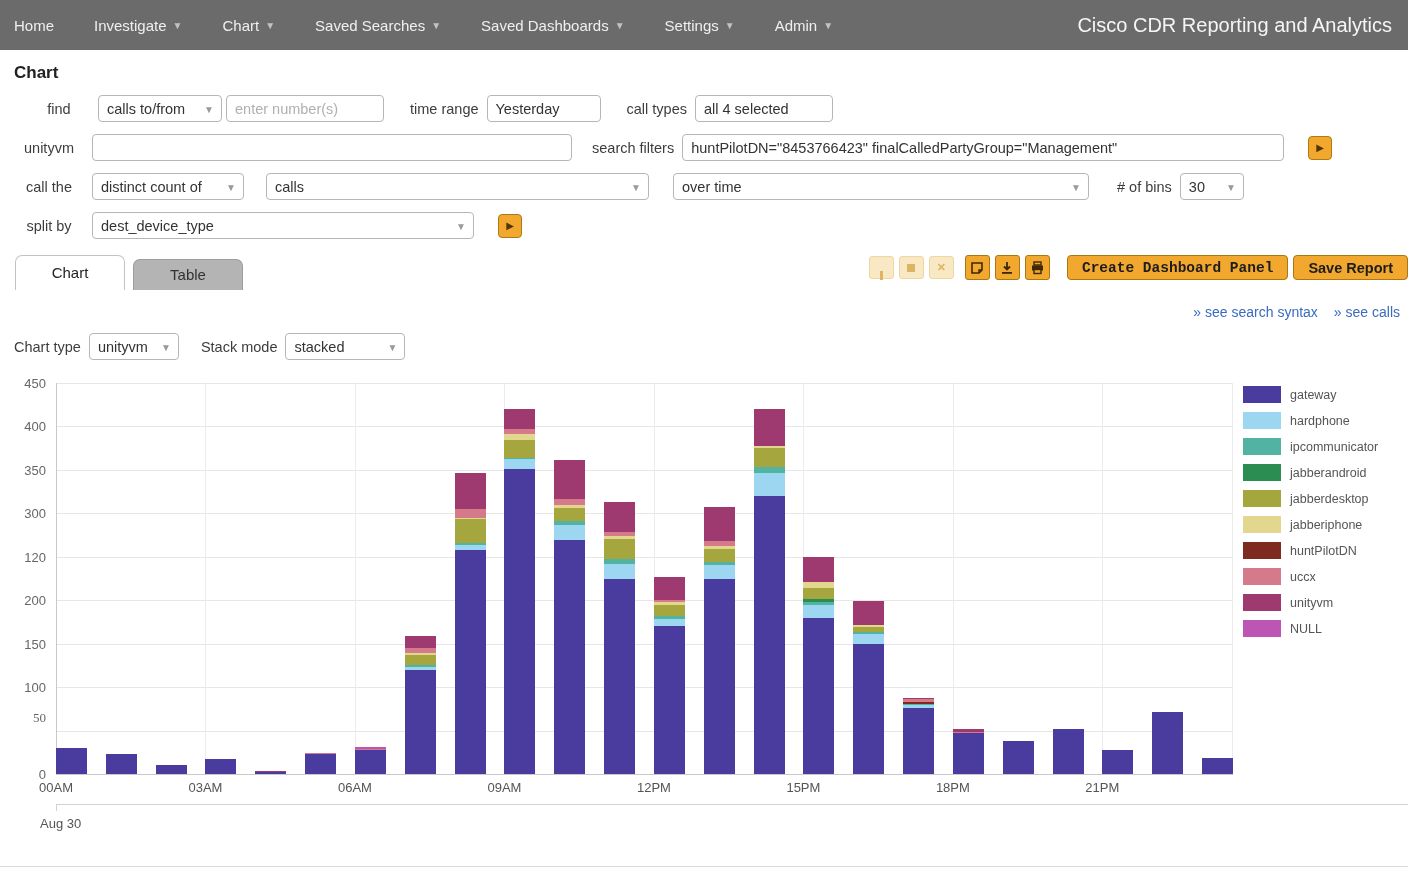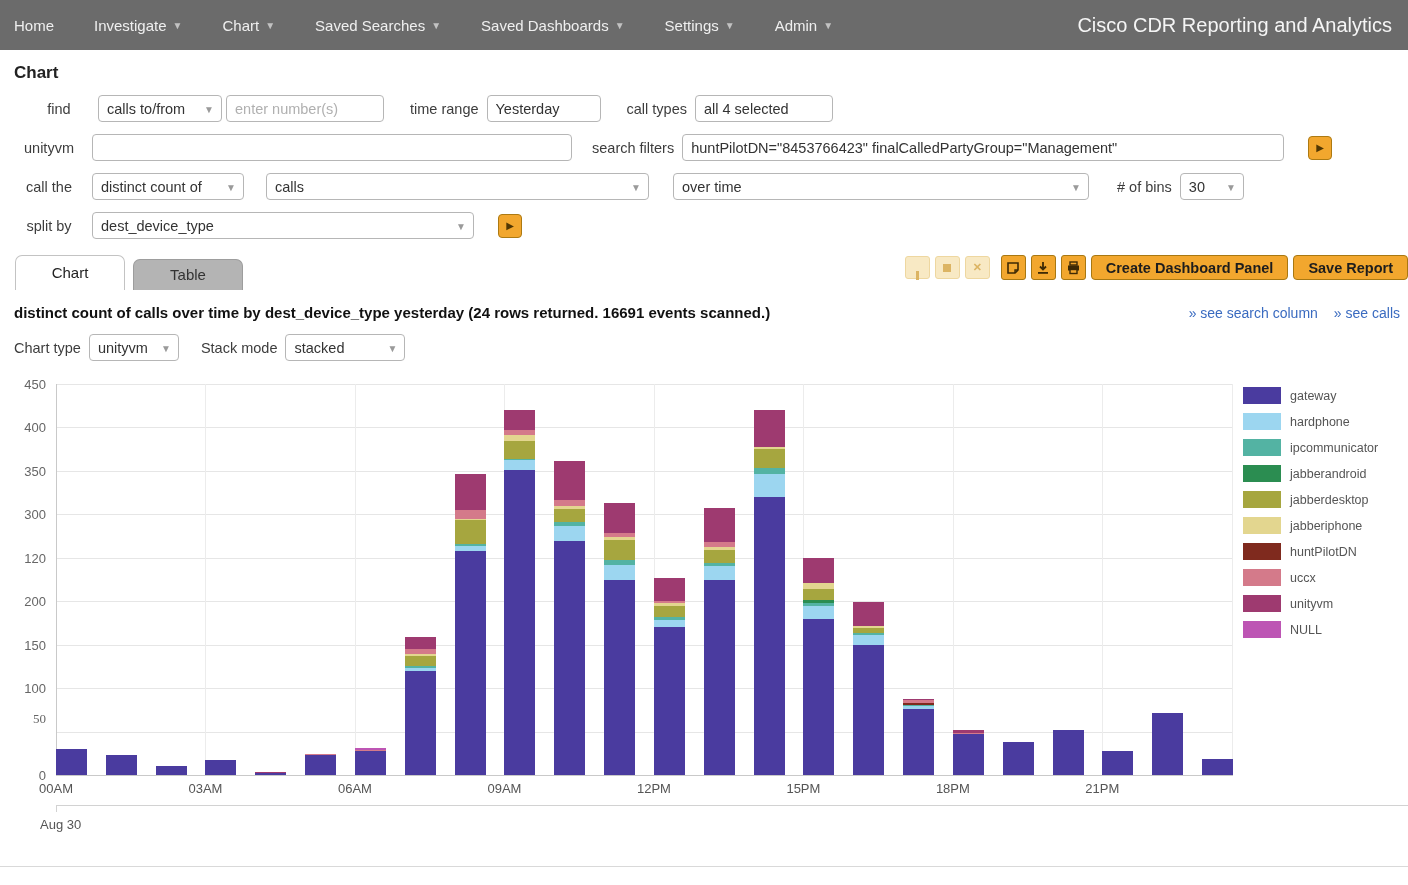--- a/index.html
+++ b/index.html
@@ -209,30 +209,29 @@
         <rect x="2" y="11" width="10" height="1.8" fill="#3d2a05"></rect>
       </svg>
     </div>
     <div class="icon-btn">
       <svg width="15" height="14" viewBox="0 0 15 14">
         <rect x="4" y="1" width="7" height="3" fill="none" stroke="#3d2a05" stroke-width="1.4"></rect>
         <rect x="2" y="4.5" width="11" height="5" fill="#3d2a05"></rect>
         <rect x="4" y="8.5" width="7" height="4" fill="#f2a72e" stroke="#3d2a05" stroke-width="1.4"></rect>
       </svg>
     </div>
-    <div class="big-btn" style="margin-left:0;">Create Dashboard Panel</div>
+    <div class="big-btn" style="margin-left:12px;font-family:Liberation Mono, monospace;">Create Dashboard Panel</div>
     <div class="big-btn">Save Report</div>
   </div>
 </div>
 
 <div class="content">
   <div class="result-row">
-    <span class="result-title">distinct count of calls over time by dest_device_type yesterday (24 rows returned. 16691 events scanned.)</span>
     <span class="result-links">
-      <a>» see search column</a>
+      <a>» see search syntax</a>
       <a>» see calls</a>
     </span>
   </div>
 
   <div class="ctlrow">
     <span class="flabel">Chart type</span>
     <div class="ctl dd" style="width:90px;">
       <span>unityvm</span>
       <span class="caret">▼</span>
     </div>

